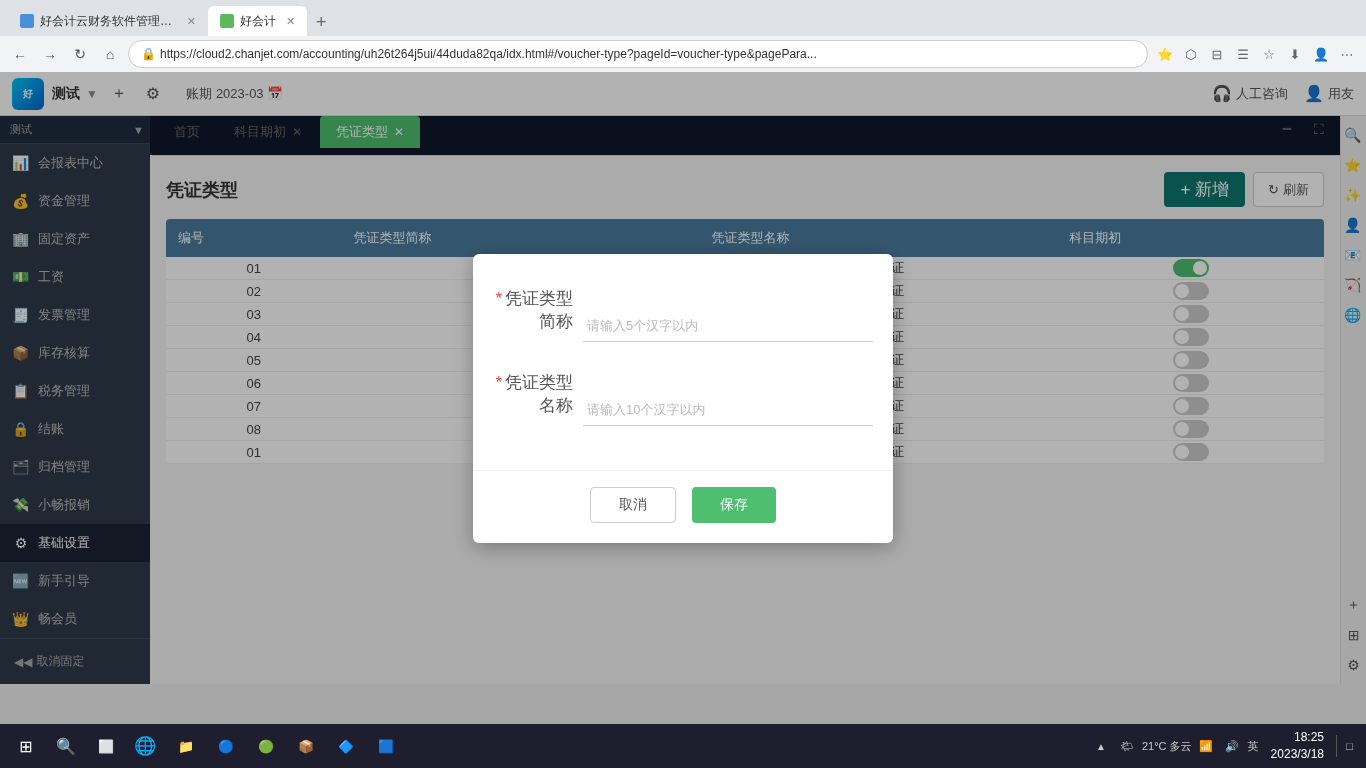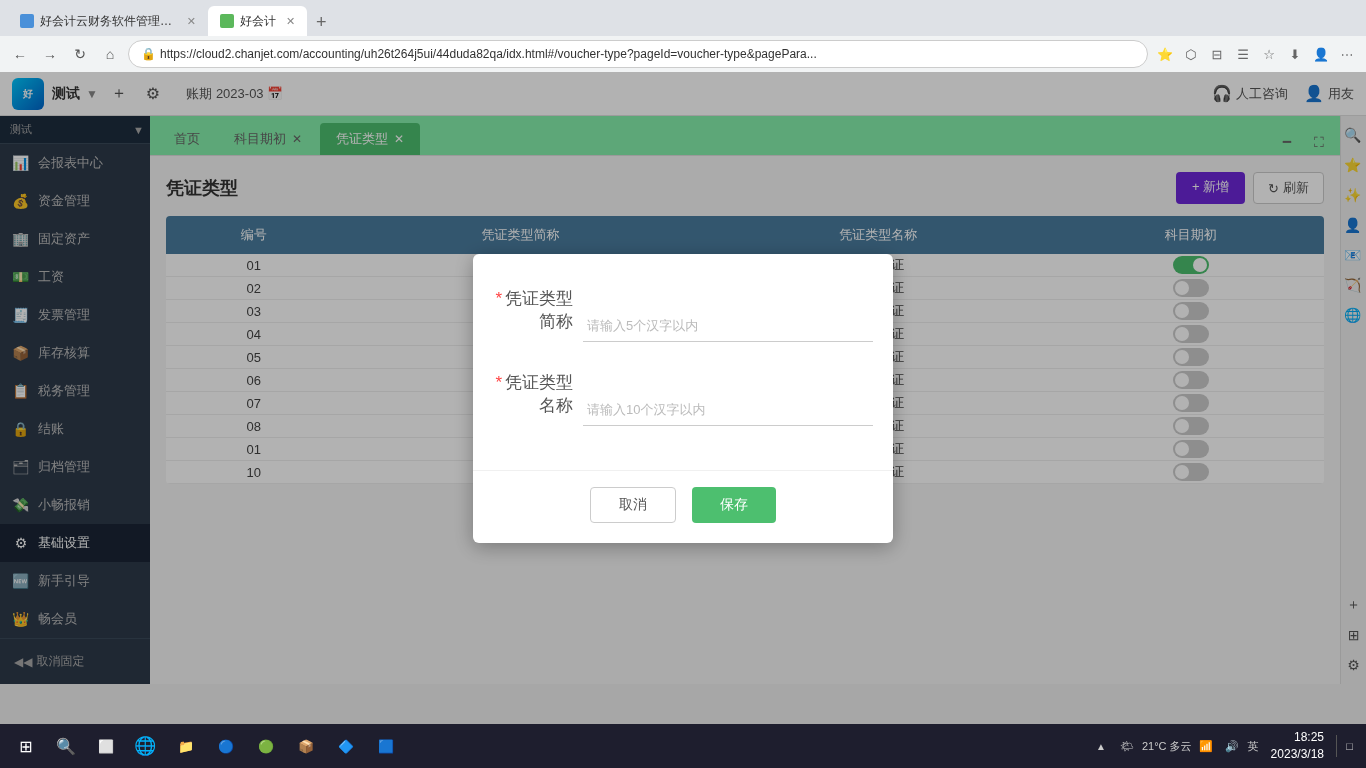--- a/index.html
+++ b/index.html
@@ -46,39 +46,39 @@
     .top-bar-period-icon { color: #aaa; }
     .top-bar-actions { margin-left: auto; display: flex; align-items: center; gap: 16px; }
     .top-bar-action { display: flex; align-items: center; gap: 4px; color: #555; font-size: 13px; cursor: pointer; }
     .top-bar-action-icon { font-size: 16px; color: #888; }
     .top-bar-icon { width: 26px; height: 26px; display: flex; align-items: center; justify-content: center; cursor: pointer; color: #555; font-size: 16px; }
 
     
     .main-content { flex: 1; display: flex; flex-direction: column; overflow: hidden; background: #f5f5f5; }
 
     
-    .content-tabs { display: flex; align-items: flex-end; background: #86efac; border-bottom: 1px solid #ddd; height: 40px; padding: 0 8px; }
+    .content-tabs { display: flex; align-items: flex-start; background: #0f172a; border-bottom: 1px solid #ddd; height: 40px; padding: 0 8px; }
     .content-tab { display: flex; align-items: center; height: 32px; padding: 0 16px; border-radius: 4px 4px 0 0; font-size: 13px; color: #666; cursor: pointer; gap: 6px; margin-right: 2px; }
     .content-tab.active { background: #4dbf6f; color: #fff; }
     .content-tab-close { font-size: 12px; cursor: pointer; }
     .tab-area-icons { margin-left: auto; display: flex; gap: 6px; }
     .tab-area-icon { width: 26px; height: 26px; display: flex; align-items: center; justify-content: center; cursor: pointer; color: #666; font-size: 14px; }
 
     
     .page-content { flex: 1; overflow-y: auto; padding: 16px; }
     .page-header { display: flex; align-items: center; justify-content: space-between; margin-bottom: 12px; }
     .page-title { font-size: 18px; font-weight: bold; color: #333; }
     .page-actions { display: flex; gap: 8px; }
-    .btn-primary { background: #6d28d9; color: #fff; border: none; padding: 6px 16px; border-radius: 4px; font-size: 13px; cursor: pointer; display: flex; align-items: flex-start; gap: 4px; }
+    .btn-primary { background: #0f766e; color: #fff; border: none; padding: 6px 16px; border-radius: 4px; font-size: 17px; cursor: pointer; display: flex; align-items: flex-start; gap: 4px; }
     .btn-secondary { background: #fff; color: #555; border: 1px solid #ccc; padding: 6px 14px; border-radius: 4px; font-size: 13px; cursor: pointer; display: flex; align-items: center; gap: 4px; }
 
     
     .data-table { width: 100%; border-collapse: collapse; background: #fff; border-radius: 4px; overflow: hidden; }
     .data-table thead { background: #4a7c9e; color: #fff; }
-    .data-table thead th { padding: 10px 12px; font-size: 13px; font-weight: normal; text-align: center; }
+    .data-table thead th { padding: 10px 12px; font-size: 13px; font-weight: normal; text-align: left; }
     .data-table tbody tr { border-bottom: 1px solid #eee; }
     .data-table tbody td { padding: 2px 12px; font-size: 13px; color: #444; text-align: center; }
 
     
     .toggle { width: 36px; height: 18px; border-radius: 9px; background: #ccc; position: relative; cursor: pointer; }
     .toggle.on { background: #4dbf6f; }
     .toggle::after { content: ''; position: absolute; width: 14px; height: 14px; border-radius: 50%; background: #fff; top: 2px; left: 2px; transition: left 0.2s; }
     .toggle.on::after { left: 20px; }
 
     
@@ -360,28 +360,20 @@
               <td></td>
               <td>现金凭证</td>
               <td>
                 <div class="toggle" style="margin: 0px auto;"></div>
               </td>
             </tr>
             <tr>
               <td>01</td>
               <td></td>
               <td>行收凭证</td>
-              <td>
-                <div class="toggle" style="margin: 0px auto;"></div>
-              </td>
-            </tr>
-            <tr>
-              <td>10</td>
-              <td>转</td>
-              <td>转账凭证</td>
               <td>
                 <div class="toggle" style="margin: 0px auto;"></div>
               </td>
             </tr>
           </tbody>
       </table>
     </div>
   </div>
 
   <div class="right-sidebar">

